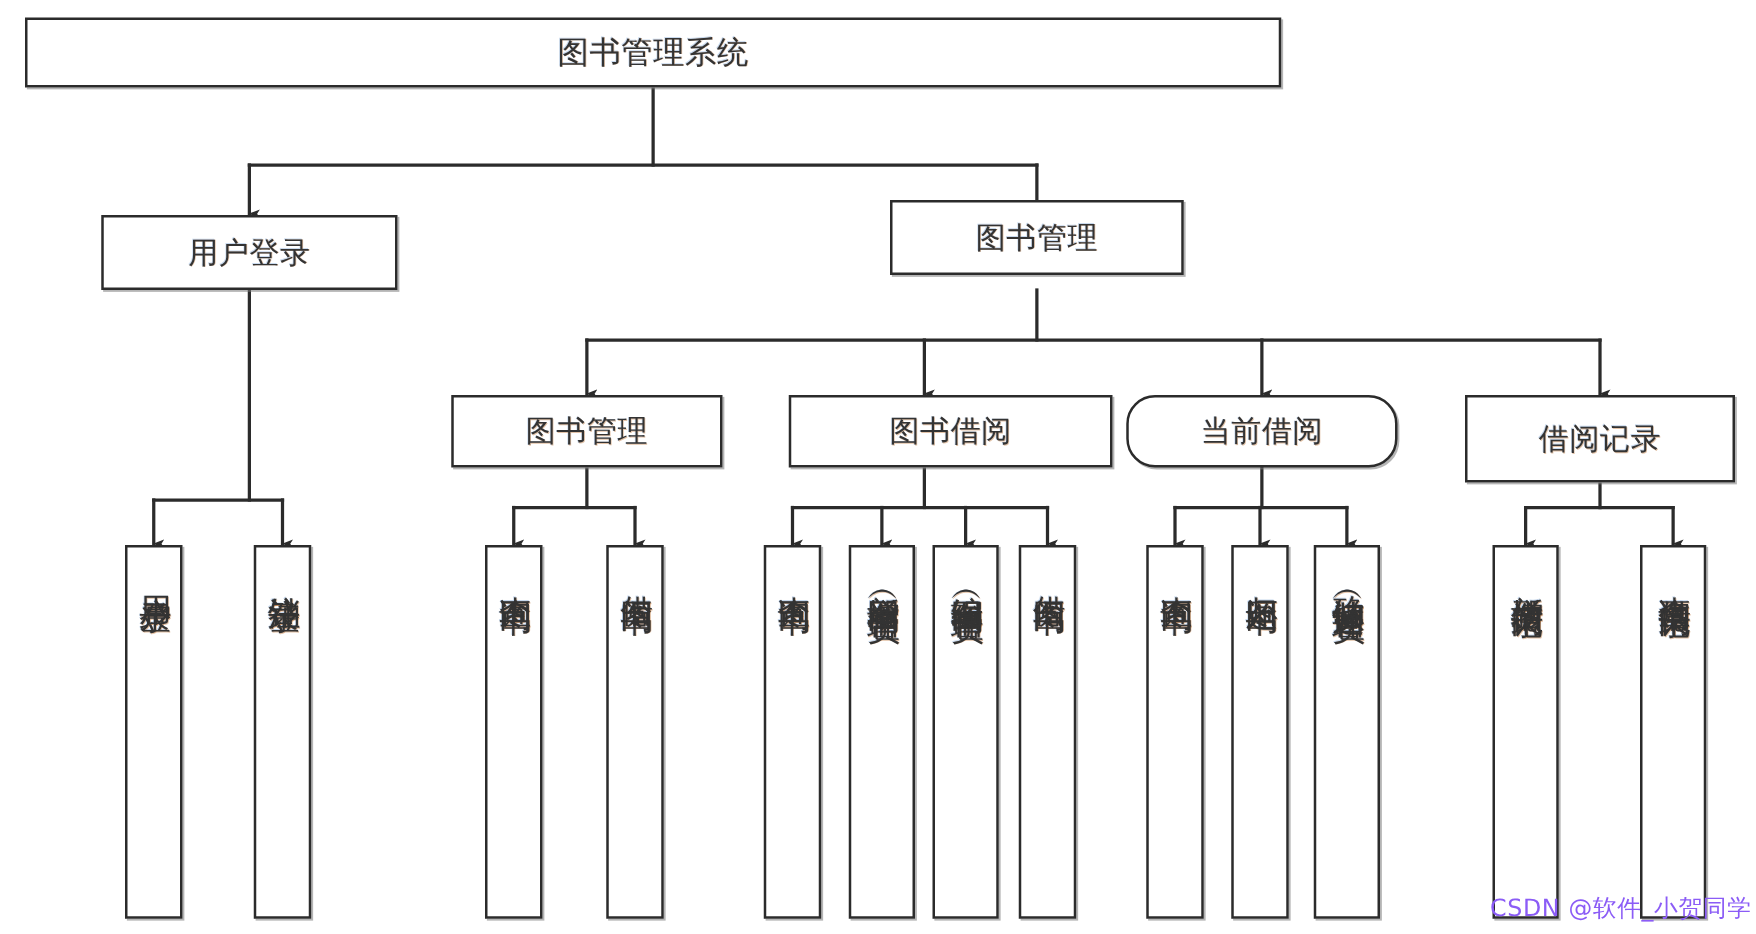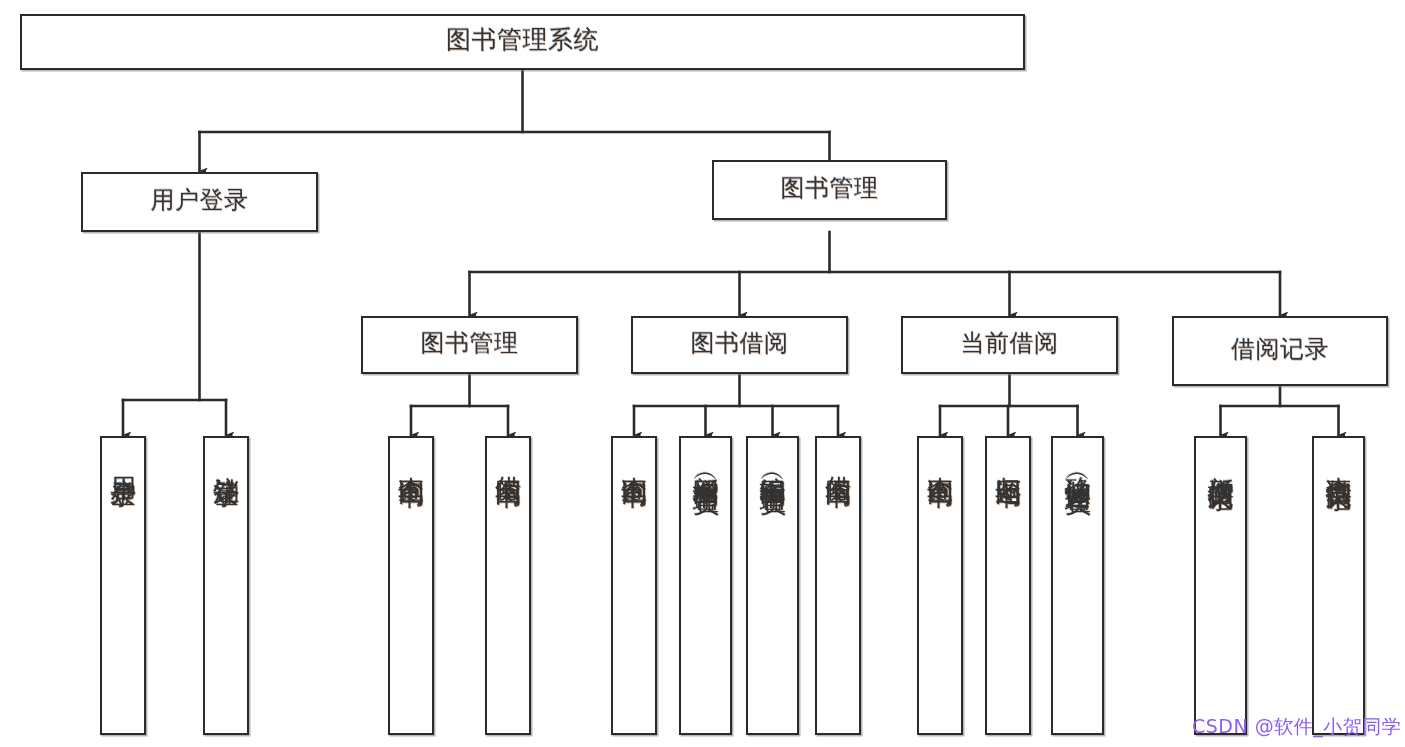--- a/index.html
+++ b/index.html
@@ -39,21 +39,20 @@
   }
   .node-label {
     color: #333333;
     text-shadow: 0.6px 0.6px 0 rgba(190,120,60,0.45), -0.6px -0.6px 0 rgba(120,160,210,0.40);
     white-space: nowrap;
     letter-spacing: 0.5px;
   }
   .node.horizontal .node-label {
     font-size: 24px;
     line-height: 1.1;
-    font-family: Liberation Mono, monospace;
   }
   .node.vertical {
     align-items: flex-start;
     justify-content: center;
     padding-top: 18px;
   }
   .node.vertical .node-label {
     writing-mode: vertical-rl;
     text-orientation: upright;
     font-size: 26px;
@@ -128,24 +127,24 @@
       </div>
       <div class="node horizontal" id="node-user-login" style="left: 81px; top: 172px; width: 237px; height: 60px;">
         <span class="node-label">用户登录</span>
       </div>
       <div class="node horizontal" id="node-book-manage" style="left: 712px; top: 160px; width: 235px; height: 60px;">
         <span class="node-label">图书管理</span>
       </div>
       <div class="node horizontal" id="node-new-book-rec" style="left: 361px; top: 316px; width: 217px; height: 58px;">
         <span class="node-label">图书管理</span>
       </div>
-      <div class="node horizontal" id="node-book-borrow" style="left: 631px; top: 316px; width: 217px; height: 58px;">
+      <div class="node horizontal" id="node-book-borrow" style="left: 631px; top: 316px; width: 259px; height: 58px;">
         <span class="node-label">图书借阅</span>
       </div>
-      <div class="node horizontal" id="node-current-borrow" style="left: 901px; top: 316px; width: 217px; height: 58px;">
+      <div class="node horizontal" id="node-current-borrow" style="left: 901px; top: 316px; width: 217px; height: 58px; border-radius: 23px;">
         <span class="node-label">当前借阅</span>
       </div>
       <div class="node horizontal" id="node-borrow-record" style="left: 1172px; top: 316px; width: 216px; height: 70px; align-items: center;">
         <span class="node-label">借阅记录</span>
       </div>
       <div class="node vertical" id="node-leaf-user-login" style="left: 100px; top: 436px; width: 46px; height: 299px;">
         <span class="node-label">用户登录</span>
       </div>
       <div class="node vertical" id="node-leaf-logout" style="left: 203px; top: 436px; width: 46px; height: 299px;">
         <span class="node-label">注销登录</span>

